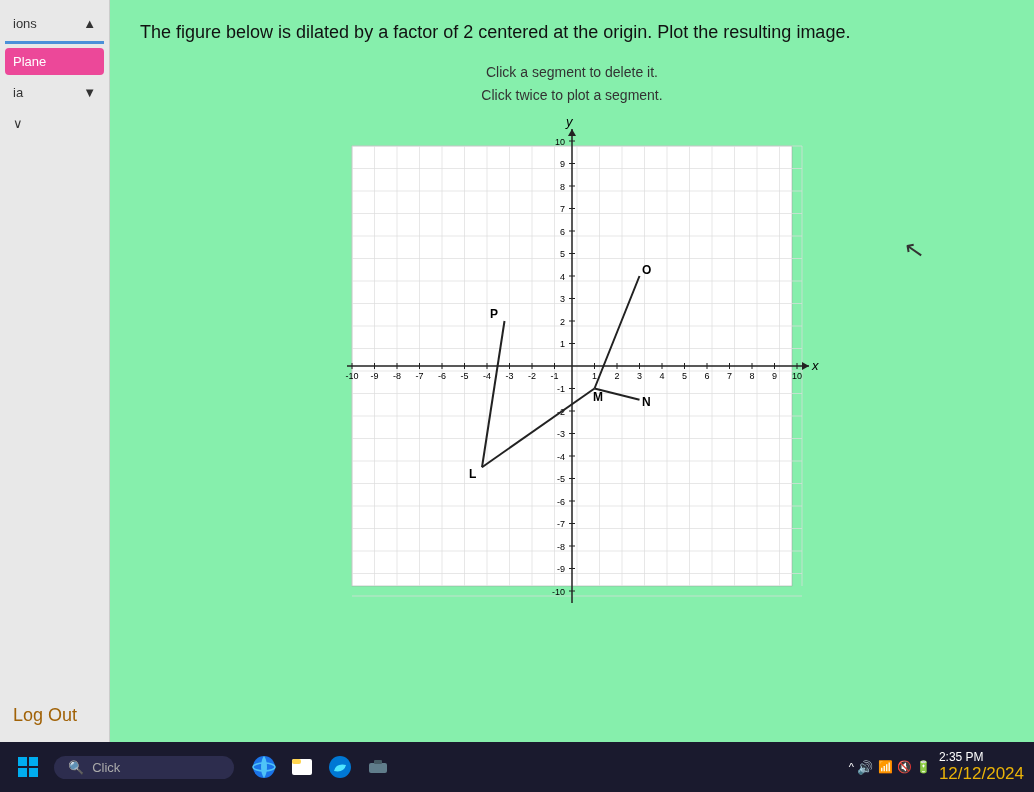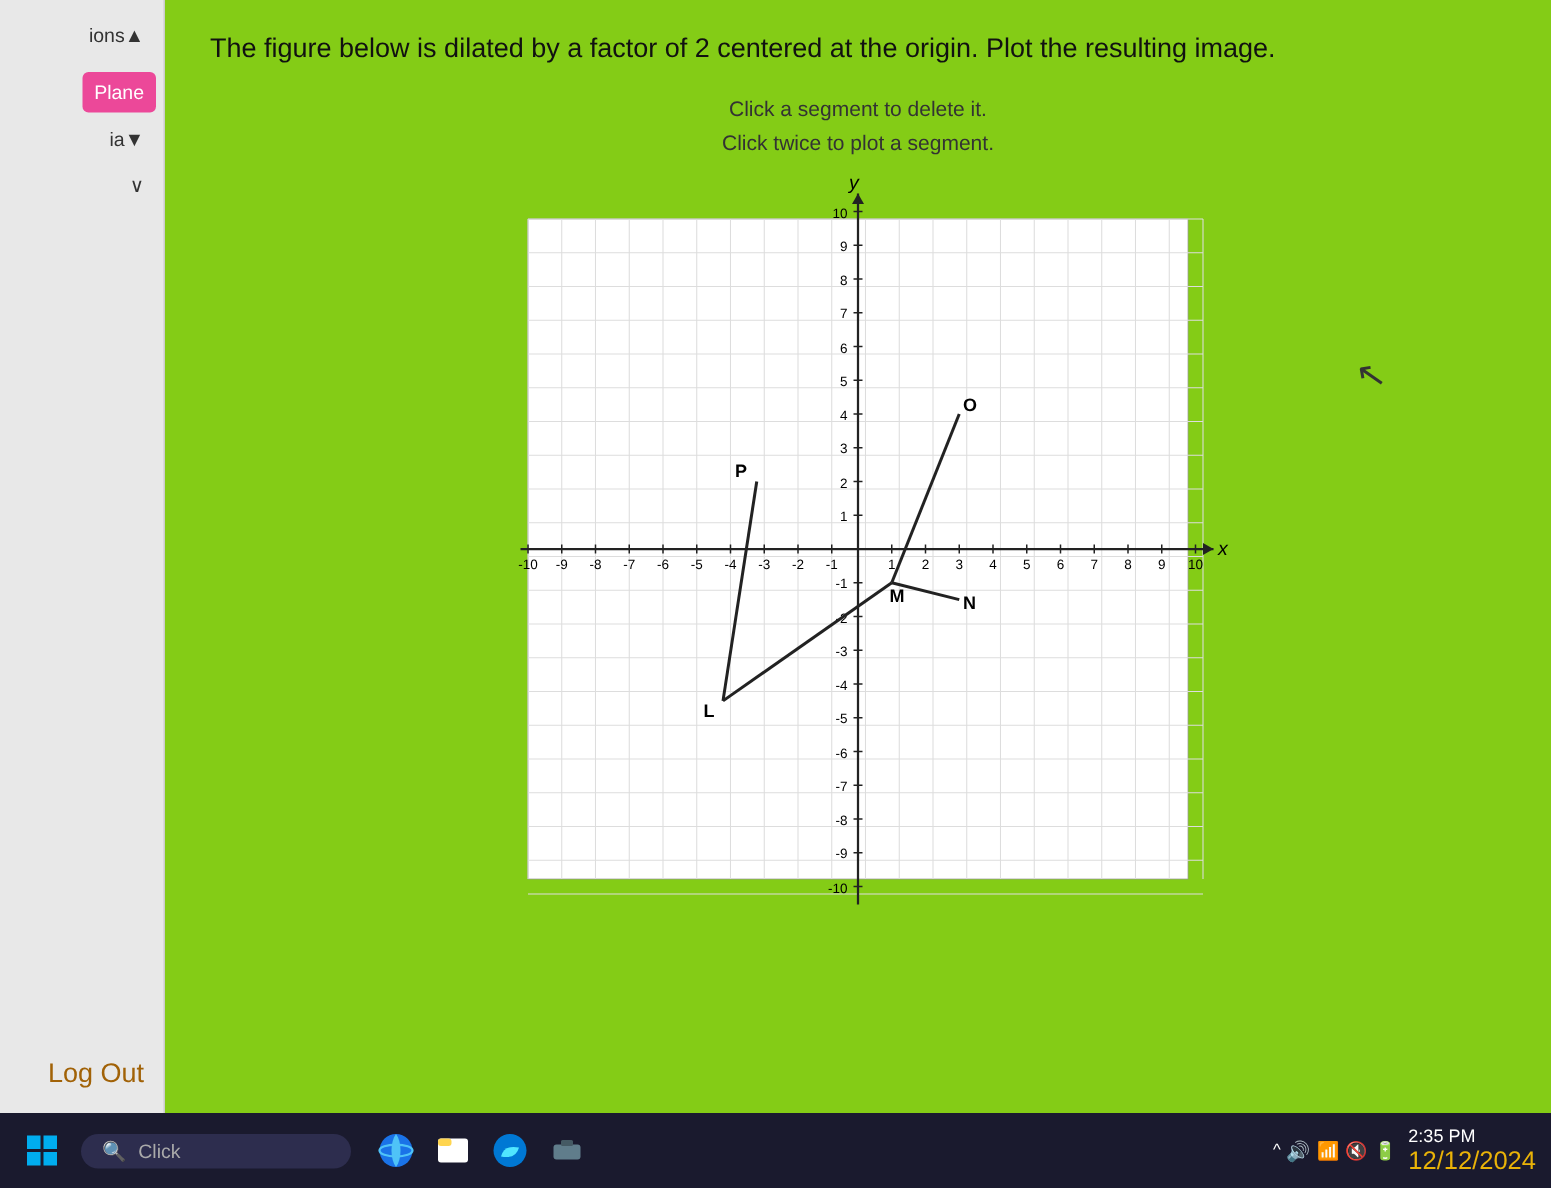--- a/index.html
+++ b/index.html
@@ -12,37 +12,36 @@
       position: relative;
     }
 
     
     .main-area {
       position: absolute;
       left: 110px;
       top: 0;
       right: 0;
       bottom: 50px;
-      background: #84cc16;
+      background: #86efac;
       padding: 20px 30px;
     }
 
     
     .sidebar {
       position: absolute;
       left: 0;
       top: 0;
       width: 110px;
       bottom: 50px;
       background: #e8e8e8;
       border-right: 1px solid #ccc;
       display: flex;
       flex-direction: column;
       padding: 10px 5px;
-      align-items: flex-end;
     }
 
     .sidebar-item {
       padding: 6px 8px;
       font-size: 13px;
       color: #333;
       cursor: pointer;
       display: flex;
       align-items: center;
       justify-content: space-between;

